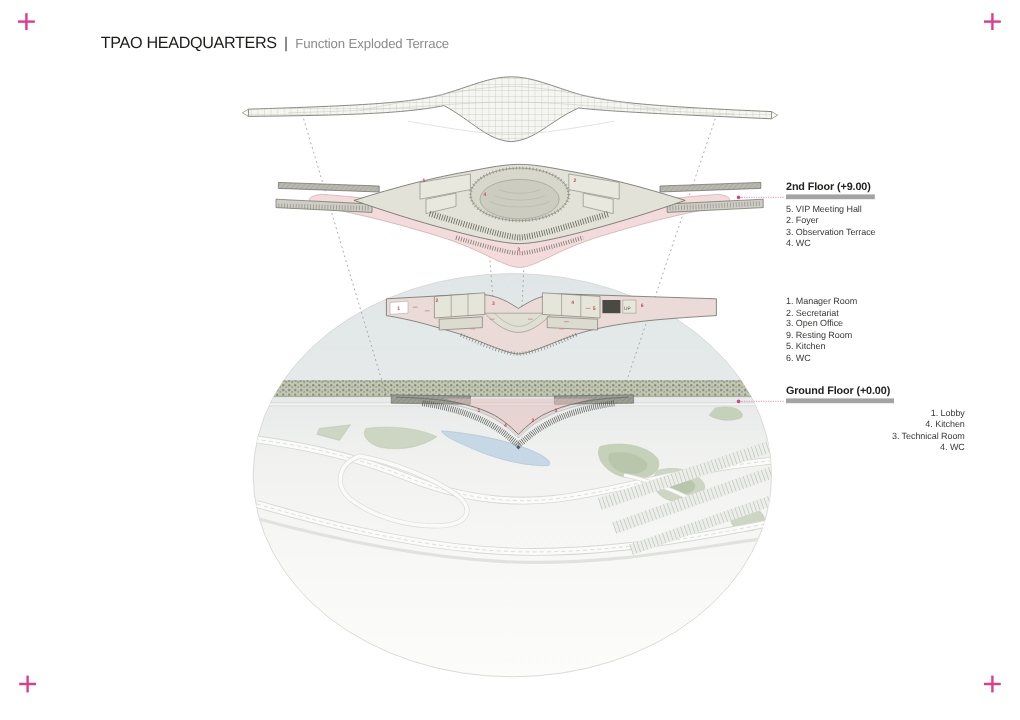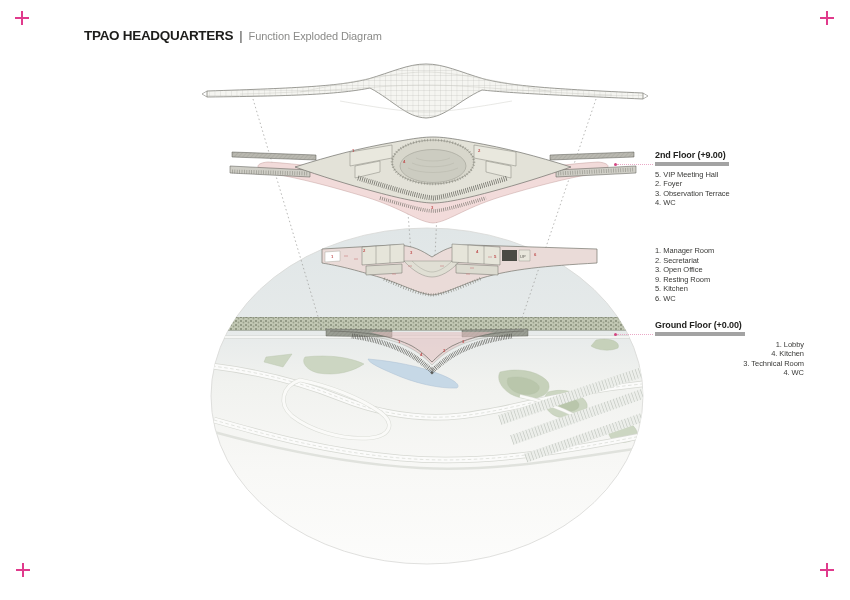--- a/index.html
+++ b/index.html
@@ -10,21 +10,21 @@
   .regmark{position:absolute;width:14px;height:14px;}
   .regmark::before{content:"";position:absolute;left:0;top:6.2px;width:14px;height:1.6px;background:#e03a8c;}
   .regmark::after{content:"";position:absolute;left:6.2px;top:0;width:1.6px;height:14px;background:#e03a8c;}
   .rm-tl{left:15px;top:11px;}
   .rm-tr{left:820px;top:11px;}
   .rm-bl{left:16px;top:563px;}
   .rm-br{left:820px;top:563px;}
 
   
   .header{position:absolute;left:84px;top:28px;display:flex;align-items:baseline;white-space:nowrap;}
-  .header .title{font-size:13.5px;font-weight:700;letter-spacing:-0.3px;color:#1d1d1b;}
+  .header .title{font-size:13.5px;font-weight:400;letter-spacing:-0.3px;color:#1d1d1b;}
   .header .sep{font-size:13px;font-weight:300;color:#4a4a48;margin:0 6px;}
   .header .subtitle{font-size:11px;font-weight:400;color:#8b8b89;letter-spacing:-0.1px;}
 
   
   .diagram-svg{position:absolute;left:0;top:0;width:850px;height:600px;}
 
   
   .annotation{position:absolute;left:614px;width:190px;}
   .ann-head-row{display:flex;align-items:flex-end;}
   .leader-dot{flex:0 0 3px;width:3px;height:3px;border-radius:50%;background:#d34581;margin-bottom:0px;}
@@ -40,21 +40,21 @@
 <body>
 
 <div class="regmark rm-tl"></div>
 <div class="regmark rm-tr"></div>
 <div class="regmark rm-bl"></div>
 <div class="regmark rm-br"></div>
 
 <div class="header">
   <span class="title">TPAO HEADQUARTERS</span>
   <span class="sep">|</span>
-  <span class="subtitle">Function Exploded Diagram</span>
+  <span class="subtitle">Function Exploded Terrace</span>
 </div>
 
 <svg class="diagram-svg" viewBox="0 0 850 600">
   <defs>
     <linearGradient id="siteGrad" gradientUnits="userSpaceOnUse" x1="0" y1="228" x2="0" y2="565">
       <stop offset="0" stop-color="#e0e6e7"></stop>
       <stop offset="0.30" stop-color="#e6eaea"></stop>
       <stop offset="0.46" stop-color="#f1f2ef"></stop>
       <stop offset="0.72" stop-color="#f8f8f6"></stop>
       <stop offset="1" stop-color="#fcfcfb"></stop>

